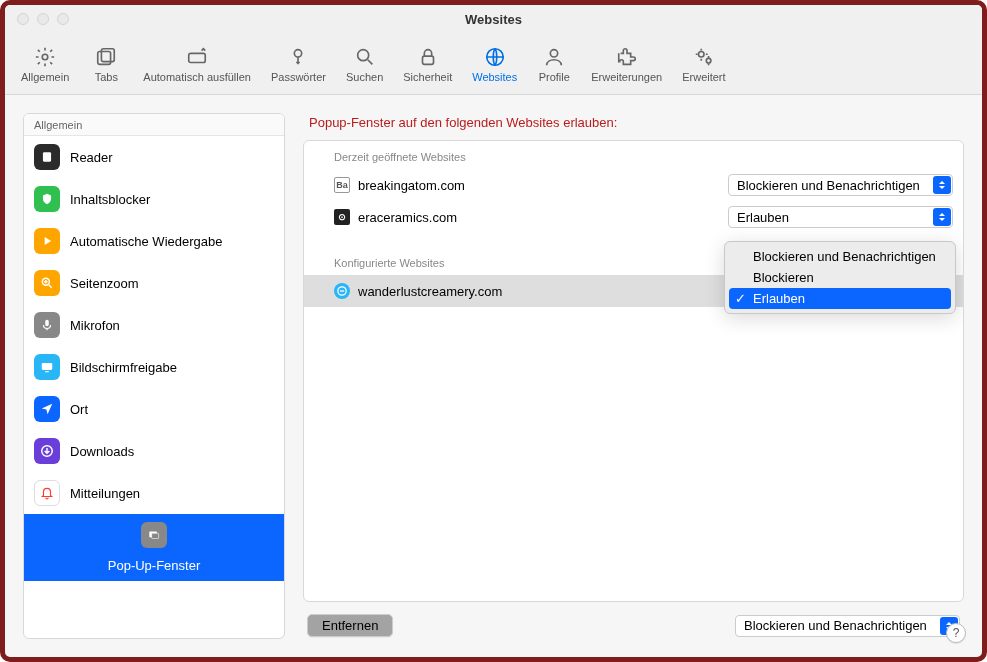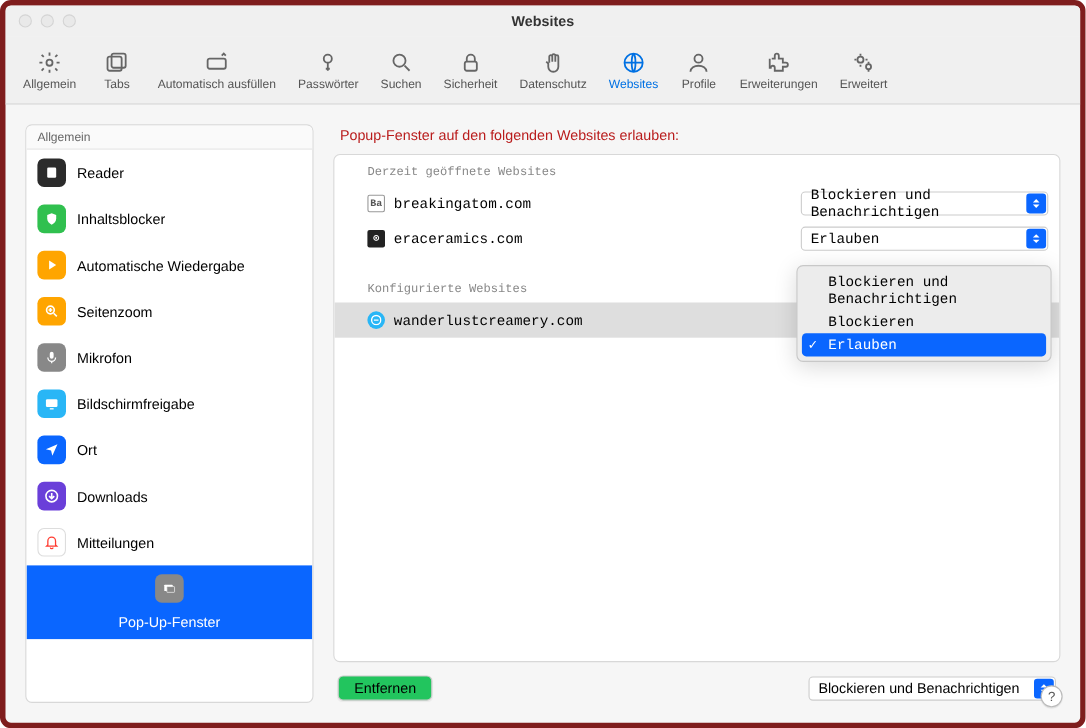--- a/index.html
+++ b/index.html
@@ -134,21 +134,20 @@
   color: #b91c1c;
   margin: 2px 0 10px 6px;
 }
 .site-panel {
   flex: 1;
   background: #fff;
   border: 1px solid #d8d8d8;
   border-radius: 6px;
   overflow: hidden;
   position: relative;
-  font-family: Liberation Mono, monospace;
 }
 .section-header {
   font-size: 11px;
   color: #888;
   padding: 10px 18px 6px 30px;
 }
 .site-row {
   display: flex;
   align-items: center;
   padding: 4px 10px 4px 30px;
@@ -235,21 +234,21 @@
   left: 6px;
   top: 3px;
 }
 .bottom-bar {
   display: flex;
   align-items: center;
   padding: 12px 4px 2px;
   gap: 10px;
 }
 .btn {
-  background: #22c55e;
+  background: #a3a3a3;
   border: 1px solid #ccc;
   border-radius: 5px;
   padding: 3px 14px;
   font-size: 13px;
   cursor: pointer;
   box-shadow: 0 1px 1px rgba(0,0,0,0.05);
 }
 .spacer { flex: 1; }
 .bottom-label { font-size: 13px; color: #333; }
 .bottom-select {
@@ -343,28 +342,20 @@
     </div>
     <div class="toolbar-item">
       <span class="tb-icon">
         <svg width="22" height="22" viewBox="0 0 24 24" fill="none" stroke="#666" stroke-width="1.8">
             <rect x="6" y="11" width="12" height="9" rx="2"></rect>
             <path d="M8 11V8a4 4 0 018 0v3"></path>
           </svg>
       </span>
       <span class="tb-label">Sicherheit</span>
     </div>
-    <div class="toolbar-item">
-      <span class="tb-icon">
-        <svg width="22" height="22" viewBox="0 0 24 24" fill="none" stroke="#666" stroke-width="1.8">
-            <path d="M8 12V6a1.5 1.5 0 013 0v5M11 11V5a1.5 1.5 0 013 0v6M14 11V6a1.5 1.5 0 013 0v6M17 12v4a5 5 0 01-10 0v-3l-2-2"></path>
-          </svg>
-      </span>
-      <span class="tb-label">Datenschutz</span>
-    </div>
     <div class="toolbar-item active">
       <span class="tb-icon">
         <svg width="22" height="22" viewBox="0 0 24 24" fill="none" stroke="#0071e3" stroke-width="1.8">
             <circle cx="12" cy="12" r="9"></circle>
             <path d="M3 12h18M12 3c2.5 3 2.5 15 0 18M12 3c-2.5 3-2.5 15 0 18"></path>
           </svg>
       </span>
       <span class="tb-label">Websites</span>
     </div>
     <div class="toolbar-item">

